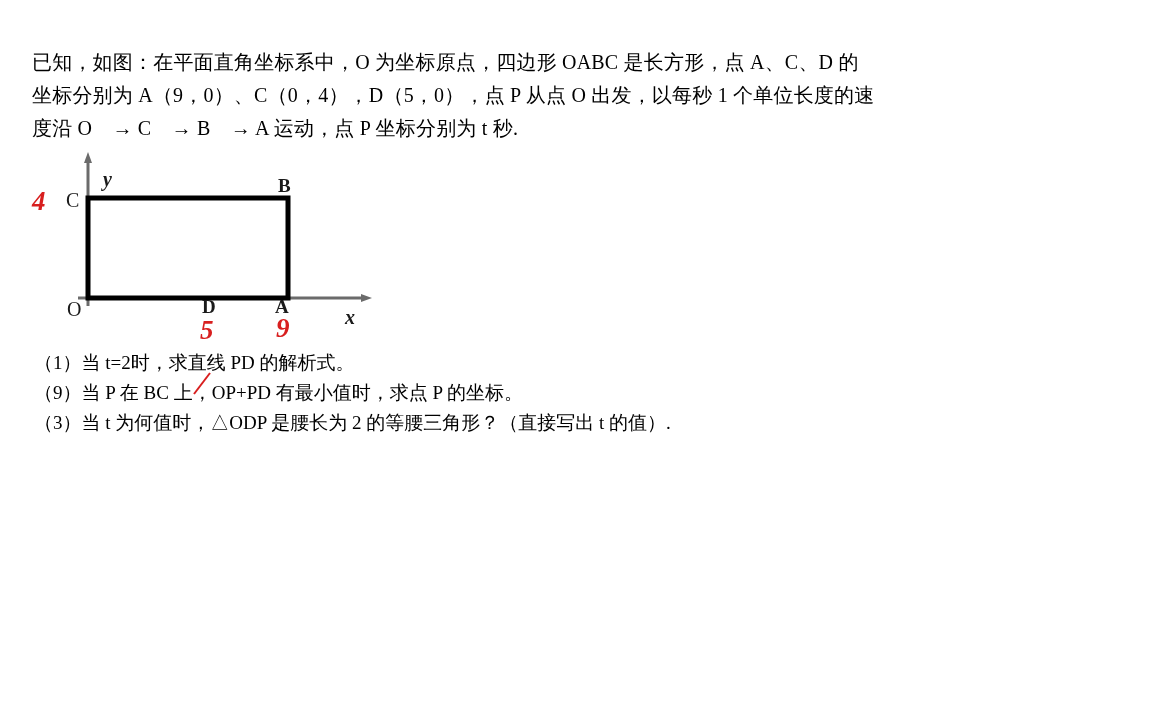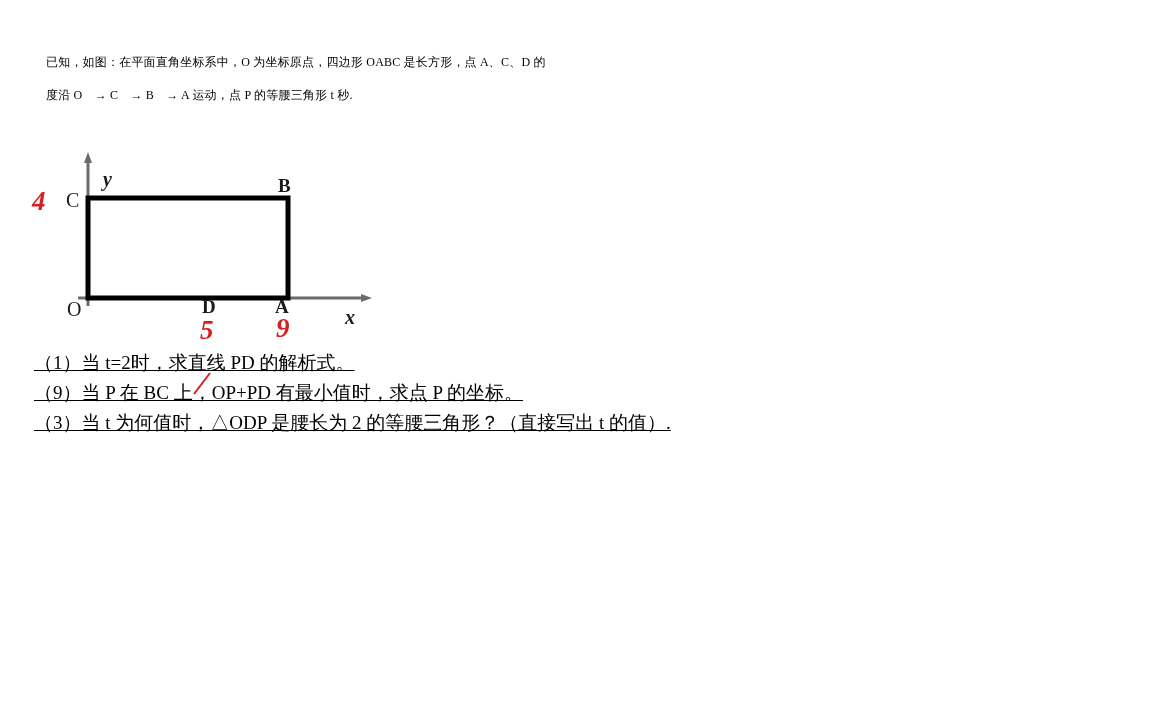--- a/index.html
+++ b/index.html
@@ -16,24 +16,24 @@
     overflow: hidden;
   }
 
   .page {
     position: absolute;
     inset: 0;
   }
 
   .problem-statement {
     position: absolute;
-    left: 46px;
+    left: 32px;
     top: 46px;
     width: 928px;
-    font-size: 12px;
+    font-size: 20px;
     line-height: 33px;
     letter-spacing: 0.2px;
     color: #000;
   }
   .problem-statement .line {
     white-space: pre-wrap;
   }
 
   .figure {
     position: absolute;
@@ -47,21 +47,20 @@
     position: absolute;
     left: 34px;
     top: 348px;
     width: 900px;
     font-size: 19px;
     line-height: 30px;
     color: #000;
   }
   .questions .q {
     white-space: pre-wrap;
-    text-decoration: underline;
   }
 
   .annot {
     position: absolute;
     color: #d81f1f;
     font-family: "Liberation Serif", serif;
     font-style: italic;
     font-weight: 700;
   }
   .annot-4 {
@@ -98,21 +97,22 @@
     font-weight: bold;
   }
 </style>
 </head>
 <body>
 
 <div class="page">
 
   <div class="problem-statement">
     <div class="line">已知，如图：在平面直角坐标系中，O 为坐标原点，四边形 OABC 是长方形，点 A、C、D 的</div>
-    <div class="line">度沿 O　→ C　→ B　→ A 运动，点 P 的等腰三角形 t 秒.</div>
+    <div class="line">坐标分别为 A（9，0）、C（0，4），D（5，0），点 P 从点 O 出发，以每秒 1 个单位长度的速</div>
+    <div class="line">度沿 O　→ C　→ B　→ A 运动，点 P 坐标分别为 t 秒.</div>
   </div>
 
   <div class="figure">
     <svg width="400" height="200" viewBox="0 0 400 200">
 
       <line x1="58" y1="158" x2="58" y2="10" stroke="#6b6b6b" stroke-width="3"></line>
       <polygon points="58,4 54,15 62,15" fill="#6b6b6b"></polygon>
 
       <line x1="48" y1="150" x2="335" y2="150" stroke="#6b6b6b" stroke-width="3"></line>
       <polygon points="342,150 331,146 331,154" fill="#6b6b6b"></polygon>

